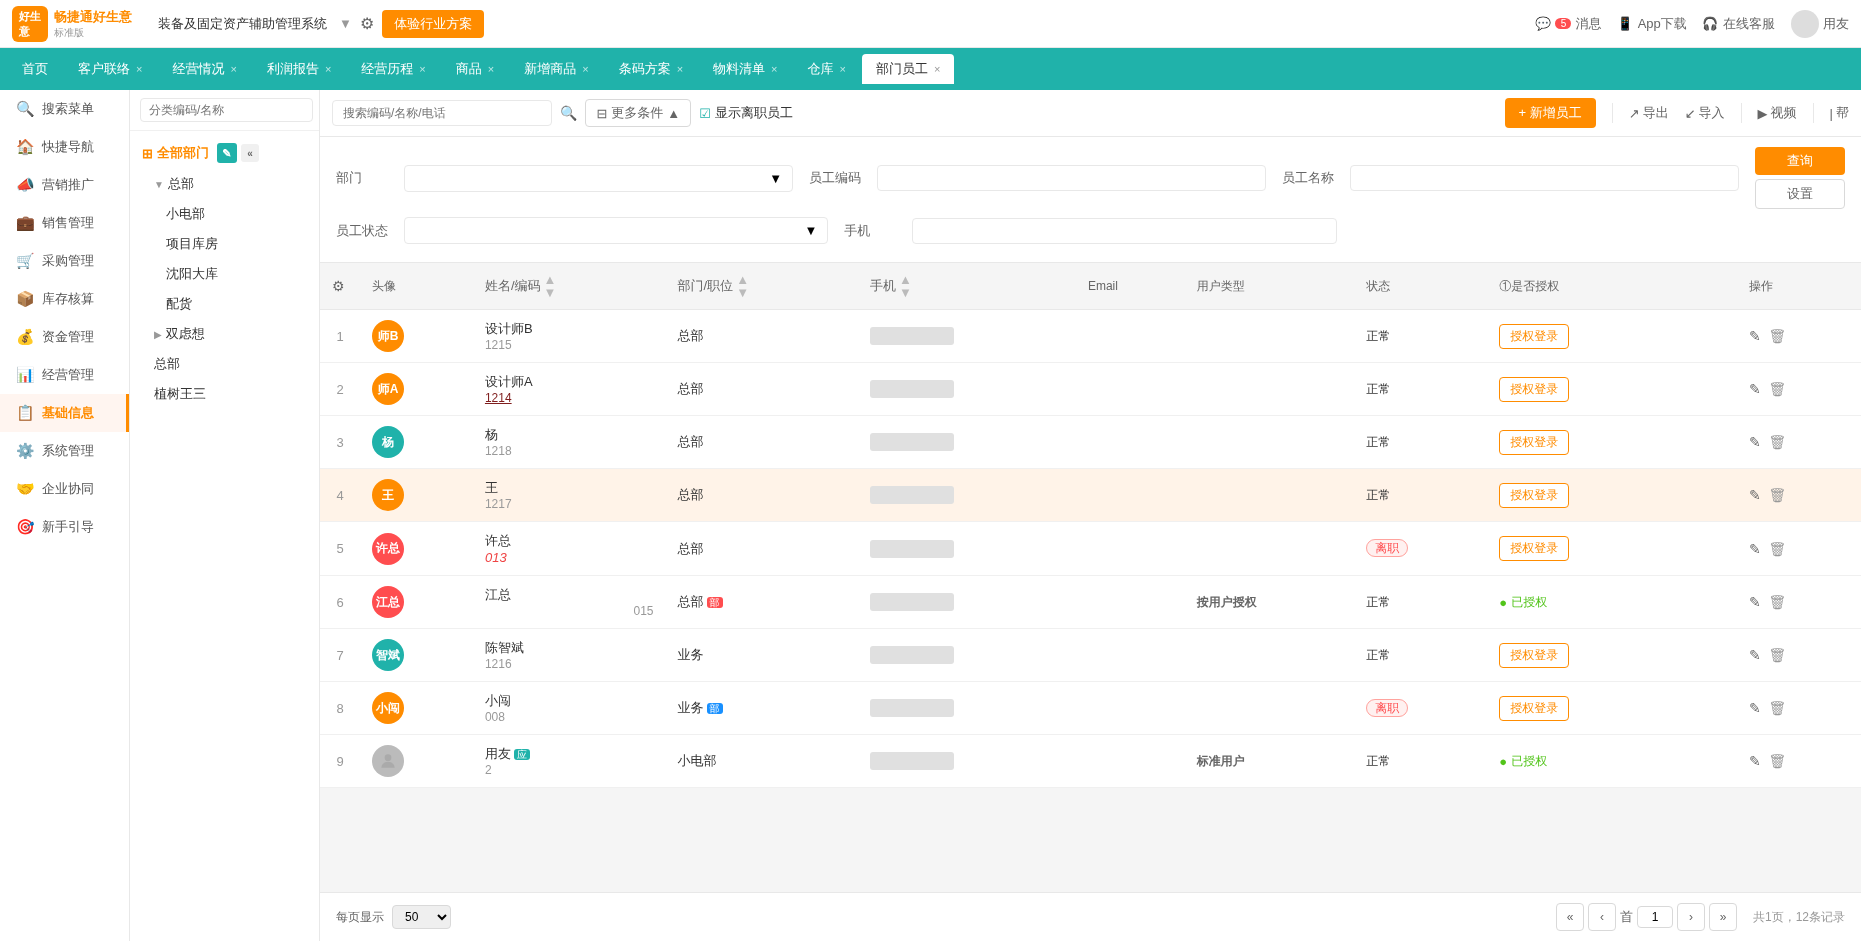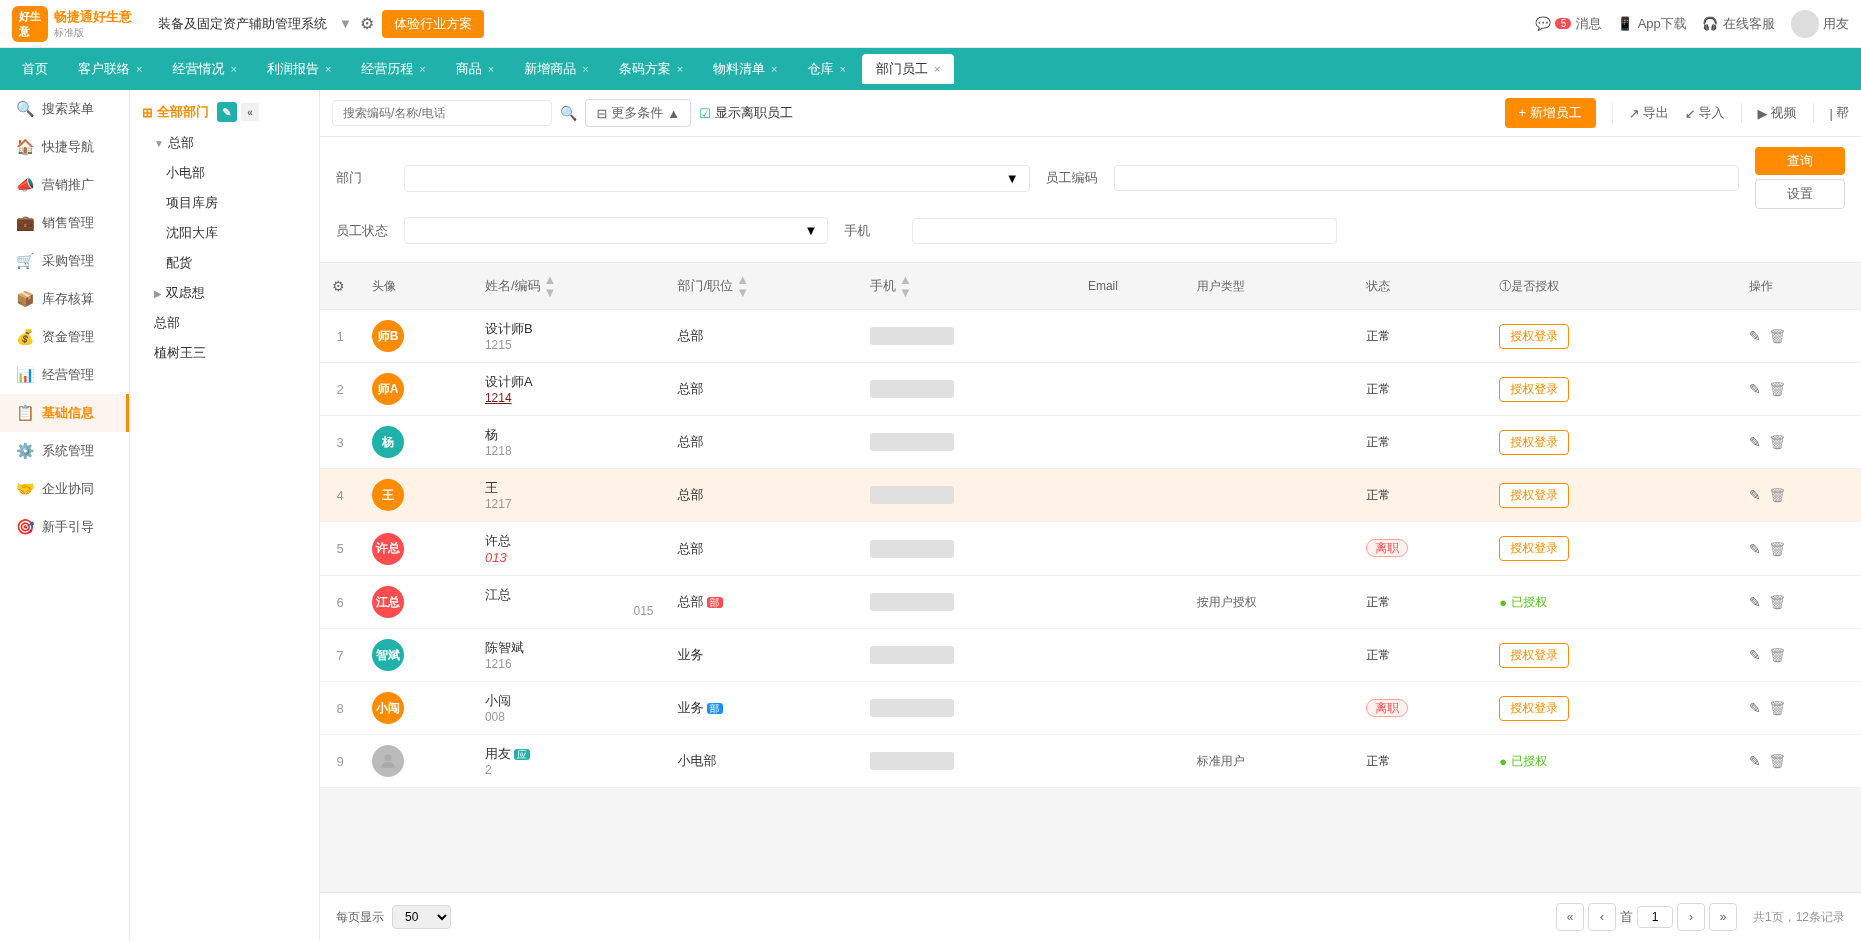--- a/index.html
+++ b/index.html
@@ -92,21 +92,21 @@
 
     
     .status-normal { color: #333; font-size: 12px; }
     .status-leave { color: #ff4d4f; font-size: 12px; background: #fff1f0; border: 1px solid #ffa39e; padding: 1px 8px; border-radius: 10px; }
     .auth-btn { border: 1px solid #ff8c00; color: #ff8c00; background: #fff; border-radius: 4px; padding: 3px 10px; cursor: pointer; font-size: 12px; white-space: nowrap; }
     .authorized { display: flex; align-items: center; gap: 4px; color: #52c41a; font-size: 12px; }
     .action-icons { display: flex; align-items: center; gap: 8px; }
     .edit-icon { color: #666; cursor: pointer; font-size: 14px; }
     .del-icon { color: #999; cursor: pointer; font-size: 14px; }
     .blurred { background: #e0e0e0; border-radius: 3px; color: transparent; font-size: 12px; padding: 2px 20px; display: inline-block; }
-    .user-type-badge { color: #666; font-size: 12px; }
+    .user-type-badge { color: #666; font-size: 12px; font-weight: bold; }
 
     
     .pagination { background: #fff; border-top: 1px solid #e8e8e8; padding: 10px 16px; display: flex; align-items: center; gap: 8px; flex-shrink: 0; }
     .page-size-label { color: #666; font-size: 12px; }
     .page-size-select { border: 1px solid #d9d9d9; border-radius: 4px; padding: 3px 8px; font-size: 12px; }
     .page-nav { display: flex; align-items: center; gap: 4px; margin-left: auto; }
     .page-btn { width: 28px; height: 28px; border: 1px solid #d9d9d9; border-radius: 4px; background: #fff; cursor: pointer; display: flex; align-items: center; justify-content: center; font-size: 12px; color: #666; }
     .page-btn:disabled { color: #bbb; cursor: not-allowed; }
     .page-info { display: flex; align-items: center; gap: 4px; color: #666; font-size: 12px; }
     .page-num-input { width: 36px; border: 1px solid #d9d9d9; border-radius: 4px; padding: 3px 6px; font-size: 12px; text-align: center; }
@@ -214,20 +214,24 @@
     </div>
     <div class="sidebar-item">
       <span class="sidebar-icon">🎯</span>
       <span>新手引导</span>
     </div>
   </div>
 
   <div class="content">
 
     <div class="dept-panel">
+      <div class="dept-header">
+        <input class="dept-search" type="text" placeholder="分类编码/名称" style="">
+        <span class="dept-search-icon">🔍</span>
+      </div>
       <div class="dept-tree">
         <div class="dept-node all">
           <span style="font-size:13px;">⊞</span>
           <span>全部部门</span>
           <div class="dept-edit-icon">✎</div>
           <div class="collapse-btn">«</div>
         </div>
         <div class="dept-node dept-indent" style="color:#333;">
           <span style="color:#999;font-size:10px;">▼</span>
           <span>总部</span>
@@ -299,20 +303,24 @@
         <div class="filter-row">
           <div class="filter-item">
             <span class="filter-label">部门</span>
             <div class="filter-select">
               <span></span>
               <span>▼</span>
             </div>
           </div>
           <div class="filter-item">
             <span class="filter-label">员工编码</span>
+            <input class="filter-input" type="text" style="">
+          </div>
+          <div class="filter-item">
+            <span class="filter-label">员工名称</span>
             <input class="filter-input" type="text" style="">
           </div>
           <div class="filter-actions">
             <button class="query-btn">查询</button>
             <button class="reset-btn">设置</button>
           </div>
         </div>
         <div class="filter-row">
           <div class="filter-item">
             <span class="filter-label">员工状态</span>

